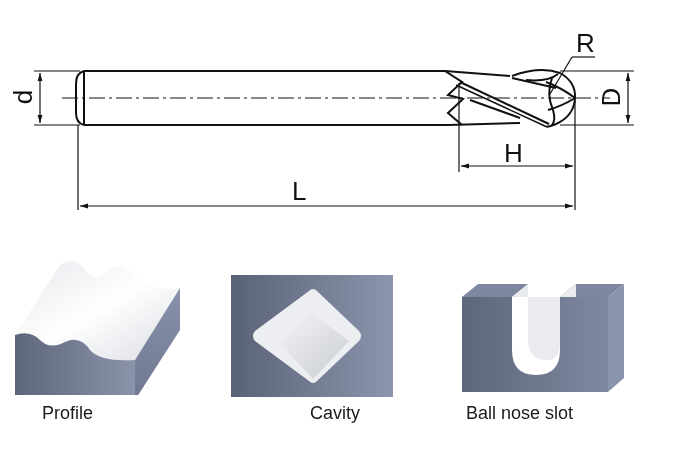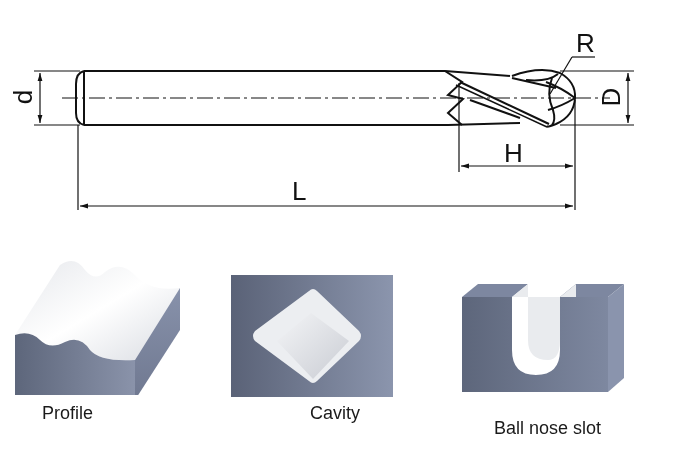--- a/index.html
+++ b/index.html
@@ -126,13 +126,13 @@
 
   <path d="M2,17 L18,4 L68,4 L52,17 Z" fill="#7d87a0"></path>
   <path d="M100,17 L116,4 L164,4 L148,17 Z" fill="#7d87a0"></path>
 
   <path d="M52,17 L68,4 L68,60 Q68,80 88,80 Q100,80 100,60 L100,17 L116,4 L116,17 Z" fill="#e9ebee"></path>
 
   <path d="M2,17 L52,17 L52,70 Q52,95 76,95 Q100,95 100,70 L100,17 L148,17 L148,112 L2,112 Z" fill="url(#slotFront)"></path>
 
   <path d="M148,17 L164,4 L164,98 L148,112 Z" fill="#8a94ad"></path>
 </svg>
-<div class="caption" style="left:466px; top:419px;margin-left:28px;">Ball nose slot</div>
+<div class="caption" style="left:466px; top:404px;">Ball nose slot</div>
 
 </body></html>

